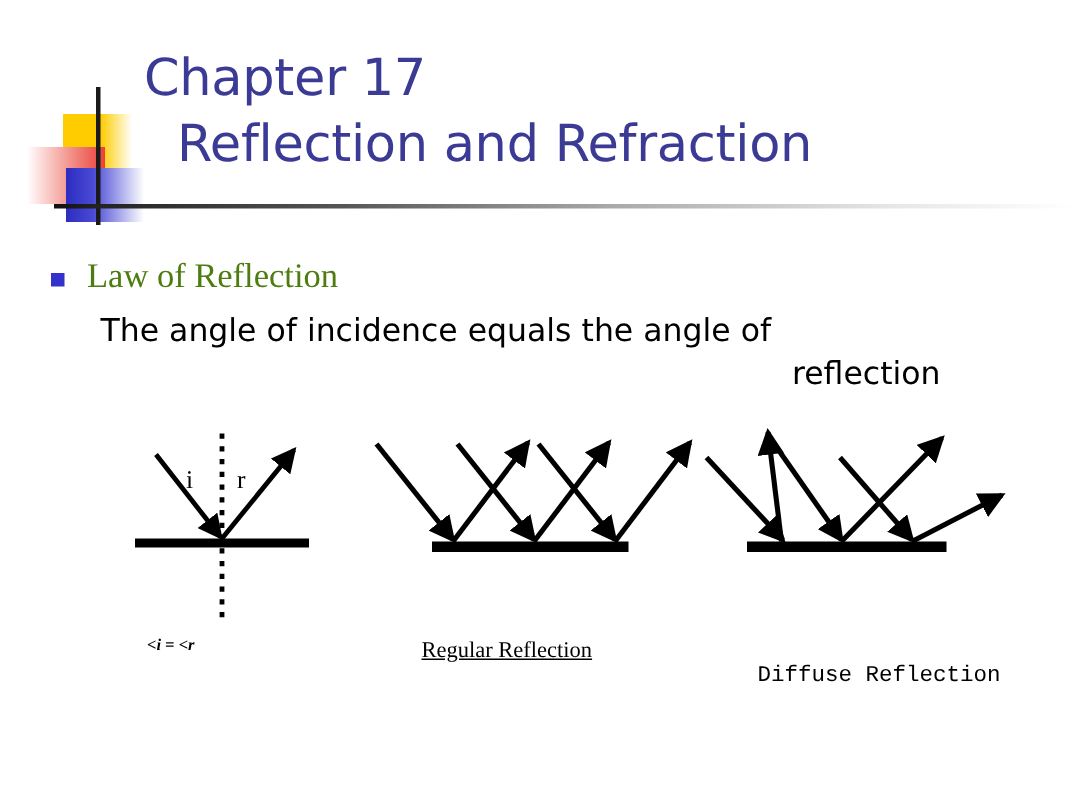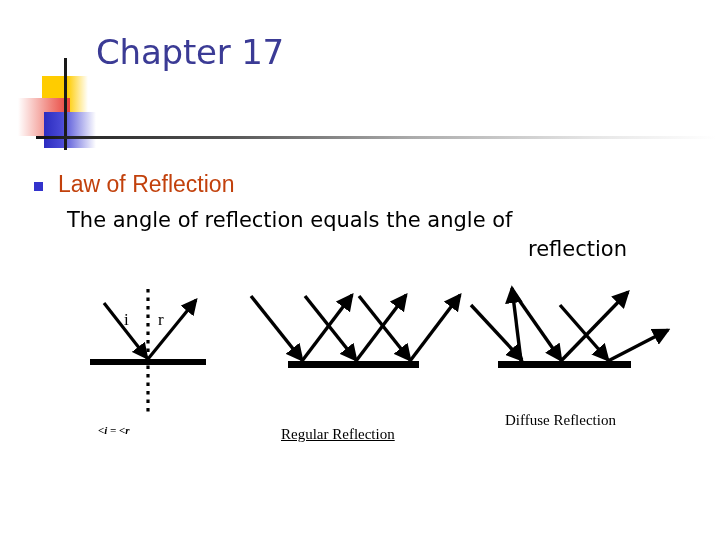--- a/index.html
+++ b/index.html
@@ -99,23 +99,23 @@
   #bullet-marker {
     width: 9px;
     height: 9px;
     background: #3333CC;
     margin-top: 12px;
     margin-right: 15px;
     flex: 0 0 auto;
   }
   #bullet-label {
     font-size: 23px;
-    color: #c2410c;
+    color: #4d7c0f;
     line-height: 28px;
-    font-family: Liberation Sans, sans-serif;
+    font-family: Liberation Serif, serif;
   }
   #sub-text {
     position: absolute;
     left: 67px;
     top: 54px;
     width: 560px;
     font-size: 21px;
     line-height: 29px;
     color: #000000;
     font-family: "DejaVu Sans", sans-serif;
@@ -158,21 +158,22 @@
     font-size: 11px;
     font-style: italic;
   }
   #caption-regular {
     left: 281px;
     top: 426px;
     text-decoration: underline;
   }
   #caption-diffuse {
     left: 505px;
-    top: 412px;
+    top: 442px;
+    font-family: Liberation Mono, monospace;
   }
 
   .ray-label {
     position: absolute;
     font-family: "Liberation Serif", serif;
     font-size: 17px;
     color: #000000;
   }
   #label-i { left: 124px; top: 310px; }
   #label-r { left: 158px; top: 310px; }
@@ -182,30 +183,31 @@
 
 <div id="slide-header">
   <div class="deco" id="deco-yellow"></div>
   <div class="deco" id="deco-red"></div>
   <div class="deco" id="deco-blue"></div>
   <div class="deco" id="deco-vline"></div>
   <div class="deco" id="deco-hline"></div>
 
   <div id="title-text">
     <div id="title-line-1">Chapter 17</div>
+    <div id="title-line-2">Reflection and Refraction</div>
   </div>
 </div>
 
 <div id="body-area">
   <div id="bullet-row">
     <span id="bullet-marker"></span>
     <span id="bullet-label">Law of Reflection</span>
   </div>
   <div id="sub-text">
-    <span class="firstline">The angle of reflection equals the angle of</span>
+    <span class="firstline">The angle of incidence equals the angle of</span>
     <span class="wrapline">reflection</span>
   </div>
 </div>
 
 <div id="diagram-layer">
   <svg width="720" height="540" viewBox="0 0 720 540" xmlns="http://www.w3.org/2000/svg">
     <defs>
       <marker id="arrow" viewBox="0 0 10 10" refX="8.5" refY="5" markerWidth="5.2" markerHeight="5.2" orient="auto-start-reverse">
         <path d="M 0 0 L 10 5 L 0 10 z" fill="#000000"></path>
       </marker>

